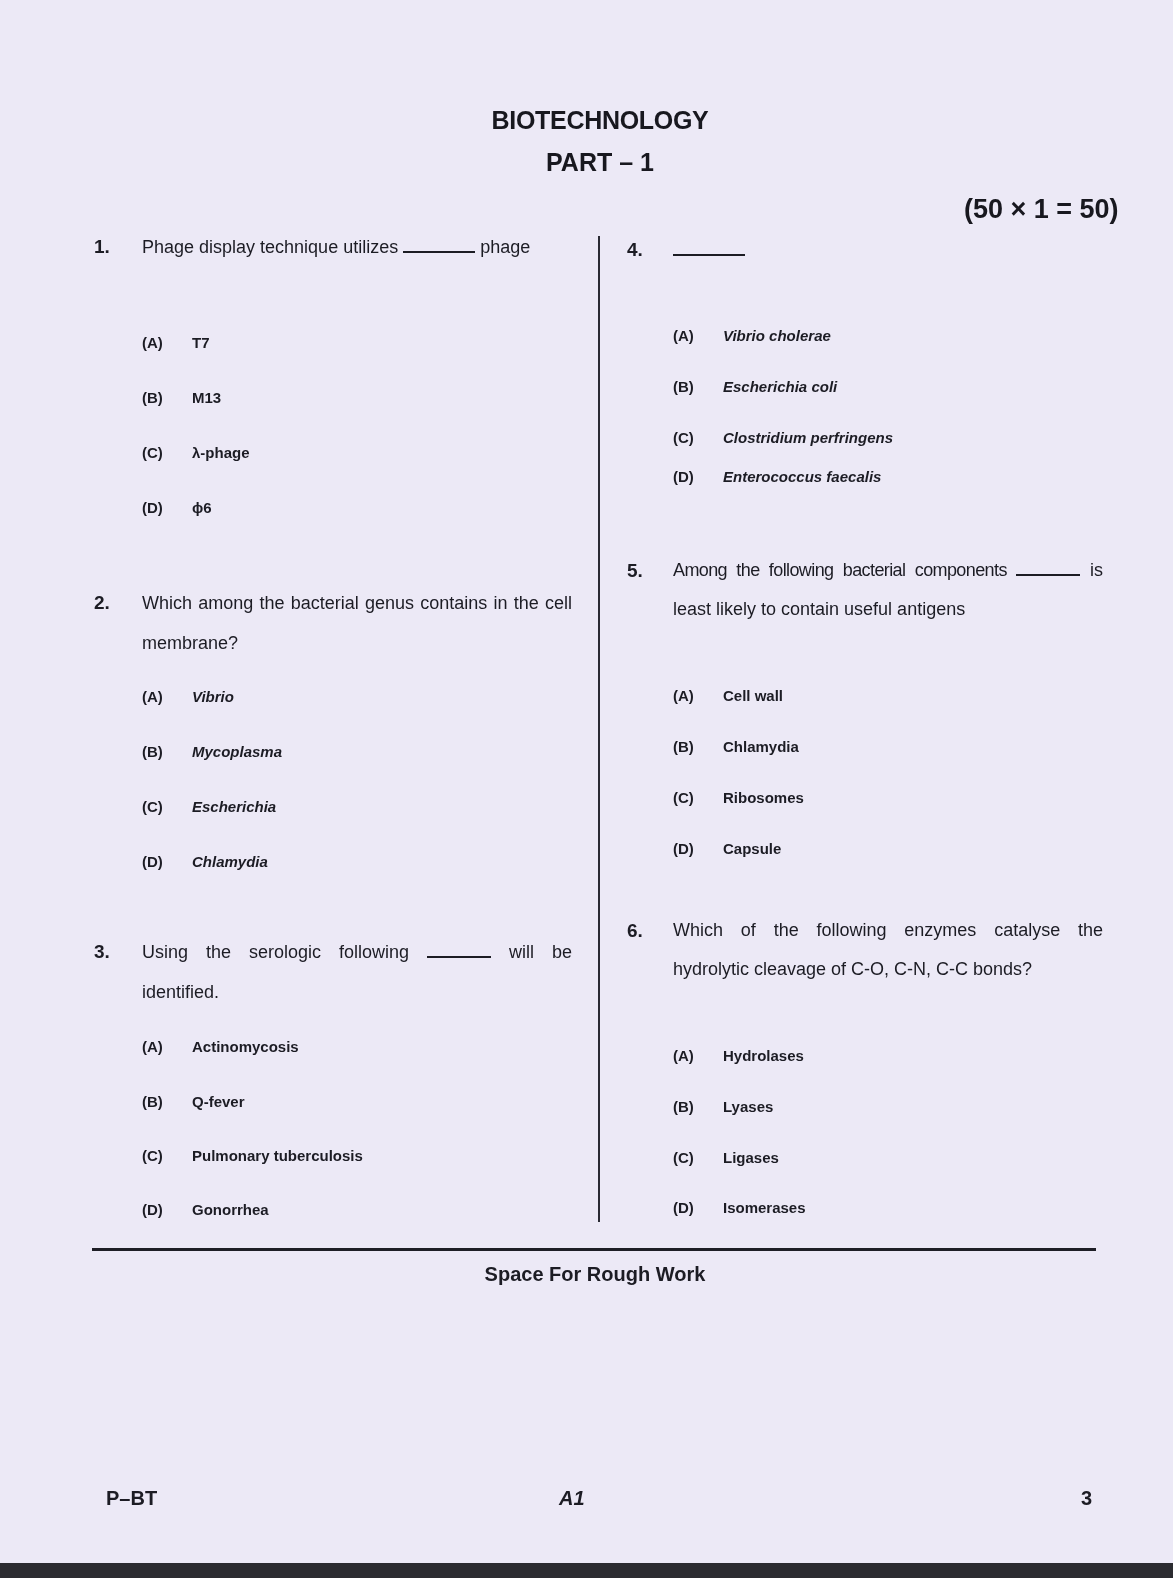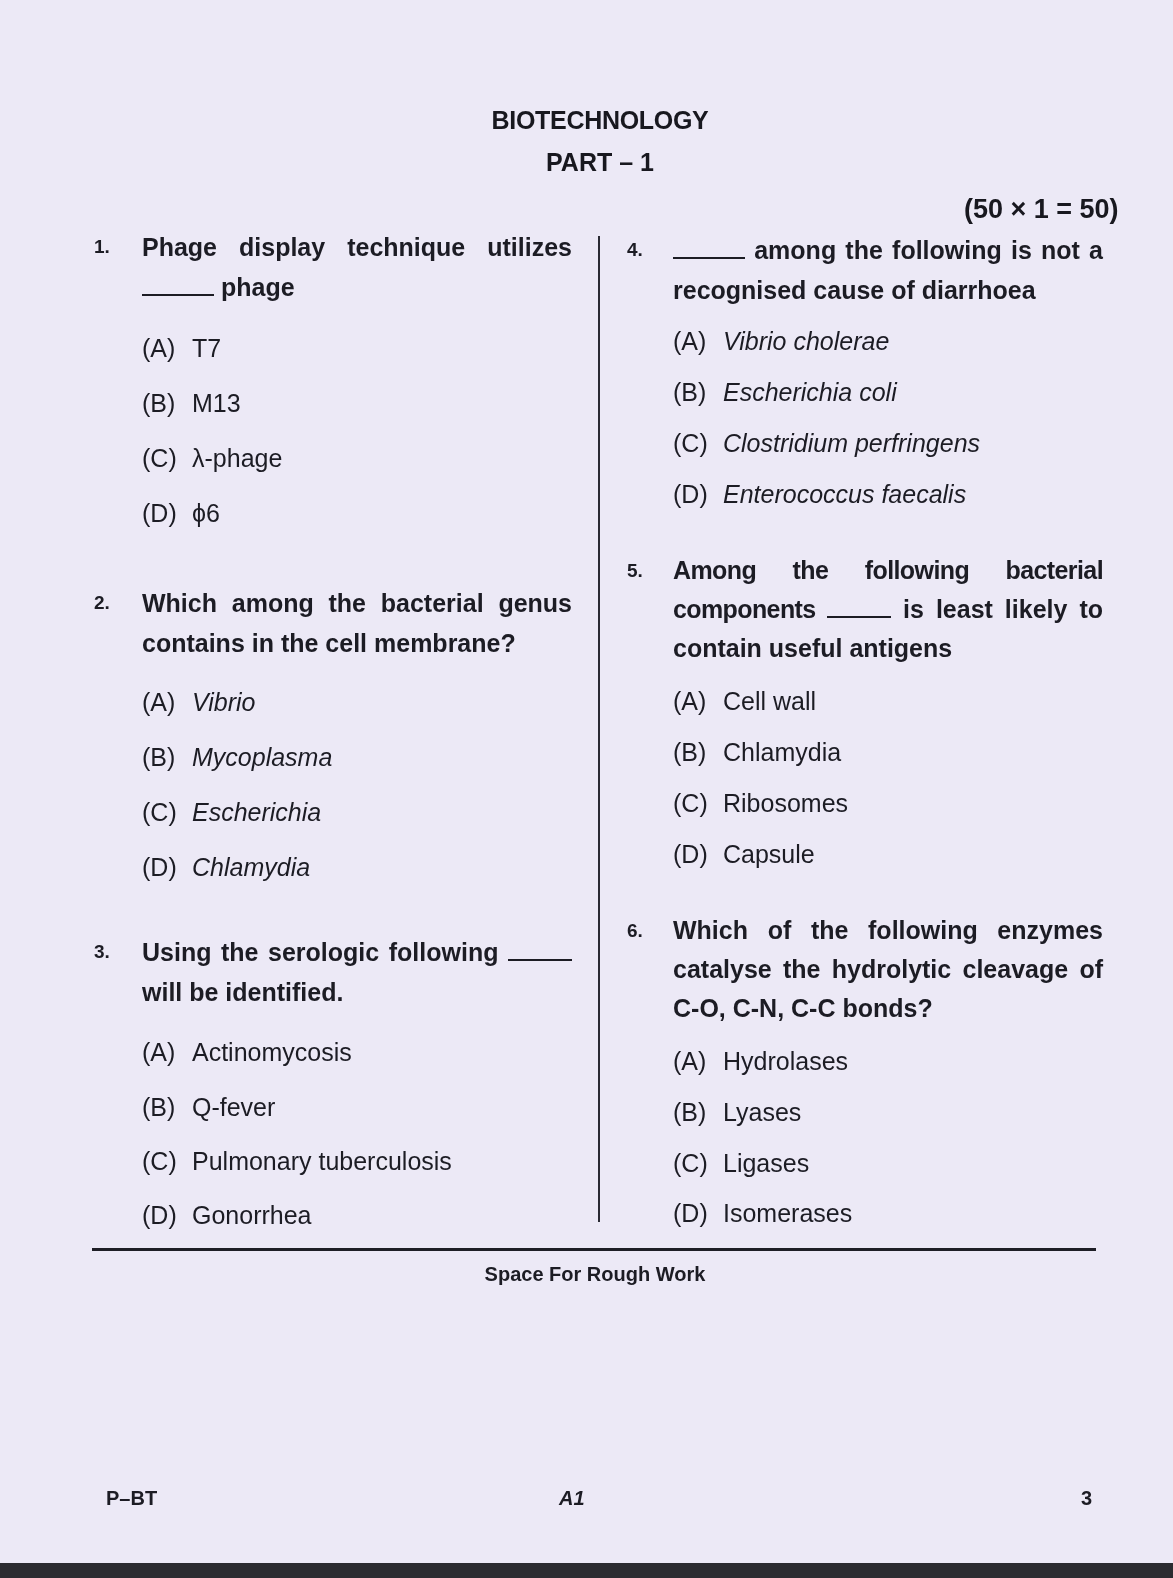--- a/index.html
+++ b/index.html
@@ -16,25 +16,25 @@
   #instr { left: 388px; top: 191px; font-size: 25px; }
   #marks { left: 964px; top: 194px; font-size: 27px; }
 
   .col { position: absolute; top: 232px; }
   .col.left { left: 94px; width: 478px; }
   .col.right { left: 627px; width: 476px; }
   .divider { position: absolute; left: 598px; top: 236px; width: 2px; height: 986px; background: #2a2a33; }
 
   .q { position: absolute; left: 0; width: 100%; }
   .qnum { position: absolute; left: 0; top: 0; font-size: 19px; font-weight: bold; }
-  .qtext { position: absolute; left: 48px; right: 0; top: 0; font-size: 25px; font-weight: bold; line-height: 40px; margin-top: -9px; text-align: justify; text-align-last: left; }
+  .qtext { position: absolute; left: 48px; right: 0; top: 0; font-size: 18px; font-weight: normal; line-height: 40px; margin-top: -9px; text-align: justify; text-align-last: left; }
   .col.right .qtext { left: 46px; }
   .blank { display: inline-block; width: 64px; border-bottom: 2px solid #1c1c24; height: 14px; vertical-align: baseline; }
   .blank.long { width: 72px; }
-  .opt { position: absolute; left: 48px; font-size: 25px; font-weight: normal; }
+  .opt { position: absolute; left: 48px; font-size: 15px; font-weight: bold; }
   .col.right .opt { left: 46px; }
   .opt .lbl { display: inline-block; width: 50px; }
   .opt .val.it { font-style: italic; }
 
   .hrule { position: absolute; left: 92px; top: 1248px; width: 1004px; height: 3px; background: #1e1e26; }
   #rough { position: absolute; left: 0; width: 1190px; top: 1263px; text-align: center; font-size: 20px; font-weight: bold; }
 
   .foot { position: absolute; top: 1487px; font-size: 20px; font-weight: bold; }
   #foot-left { left: 106px; }
   #foot-mid { left: 559px; font-style: italic; }
@@ -79,25 +79,25 @@
       <div class="opt" style="top:152px"><span class="lbl">(B)</span><span class="val">Q-fever</span></div>
       <div class="opt" style="top:206px"><span class="lbl">(C)</span><span class="val">Pulmonary tuberculosis</span></div>
       <div class="opt" style="top:260px"><span class="lbl">(D)</span><span class="val">Gonorrhea</span></div>
     </div>
   </div>
 
   <div class="col right">
 
     <div class="q" style="top:7px">
       <div class="qnum">4.</div>
-      <div class="qtext"><span class="blank long"></span><span> among the following is not a recognised cause of diarrhoea</span></div>
+      <div class="qtext"><span class="blank long"></span></div>
       <div class="opt" style="top:88px"><span class="lbl">(A)</span><span class="val it">Vibrio cholerae</span></div>
       <div class="opt" style="top:139px"><span class="lbl">(B)</span><span class="val it">Escherichia coli</span></div>
       <div class="opt" style="top:190px"><span class="lbl">(C)</span><span class="val it">Clostridium perfringens</span></div>
-      <div class="opt" style="top:241px"><span class="lbl">(D)</span><span class="val it">Enterococcus faecalis</span></div>
+      <div class="opt" style="top:229px"><span class="lbl">(D)</span><span class="val it">Enterococcus faecalis</span></div>
     </div>
 
     <div class="q" style="top:328px">
       <div class="qnum">5.</div>
       <div class="qtext" style="line-height:39px"><span style="letter-spacing:-0.6px">Among the following bacterial components </span><span class="blank"></span><span> is least likely to contain useful antigens</span></div>
       <div class="opt" style="top:127px"><span class="lbl">(A)</span><span class="val">Cell wall</span></div>
       <div class="opt" style="top:178px"><span class="lbl">(B)</span><span class="val">Chlamydia</span></div>
       <div class="opt" style="top:229px"><span class="lbl">(C)</span><span class="val">Ribosomes</span></div>
       <div class="opt" style="top:280px"><span class="lbl">(D)</span><span class="val">Capsule</span></div>
     </div>

